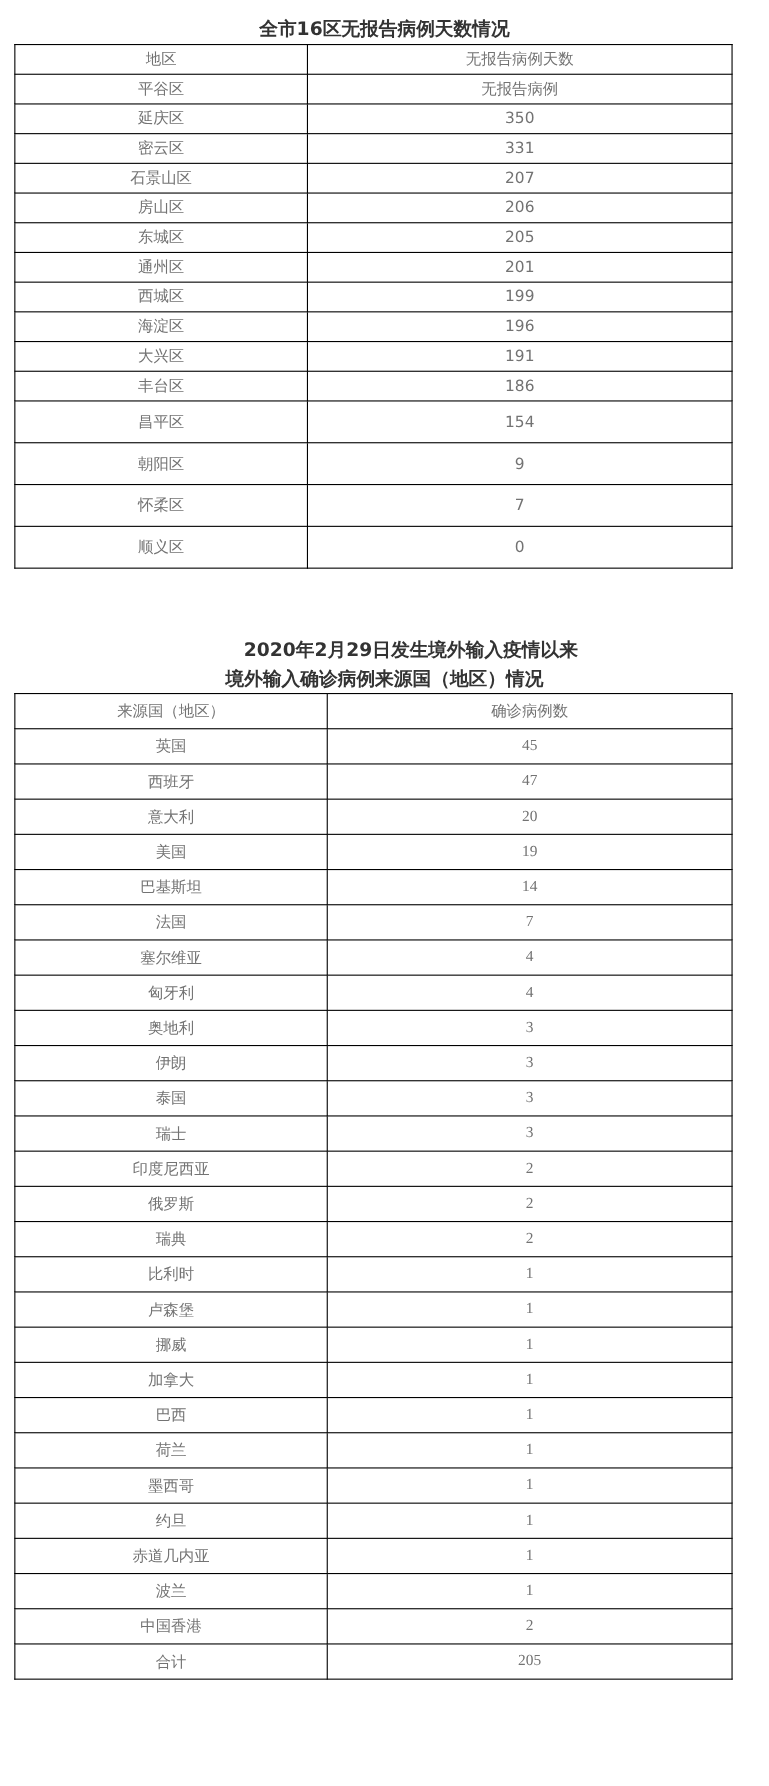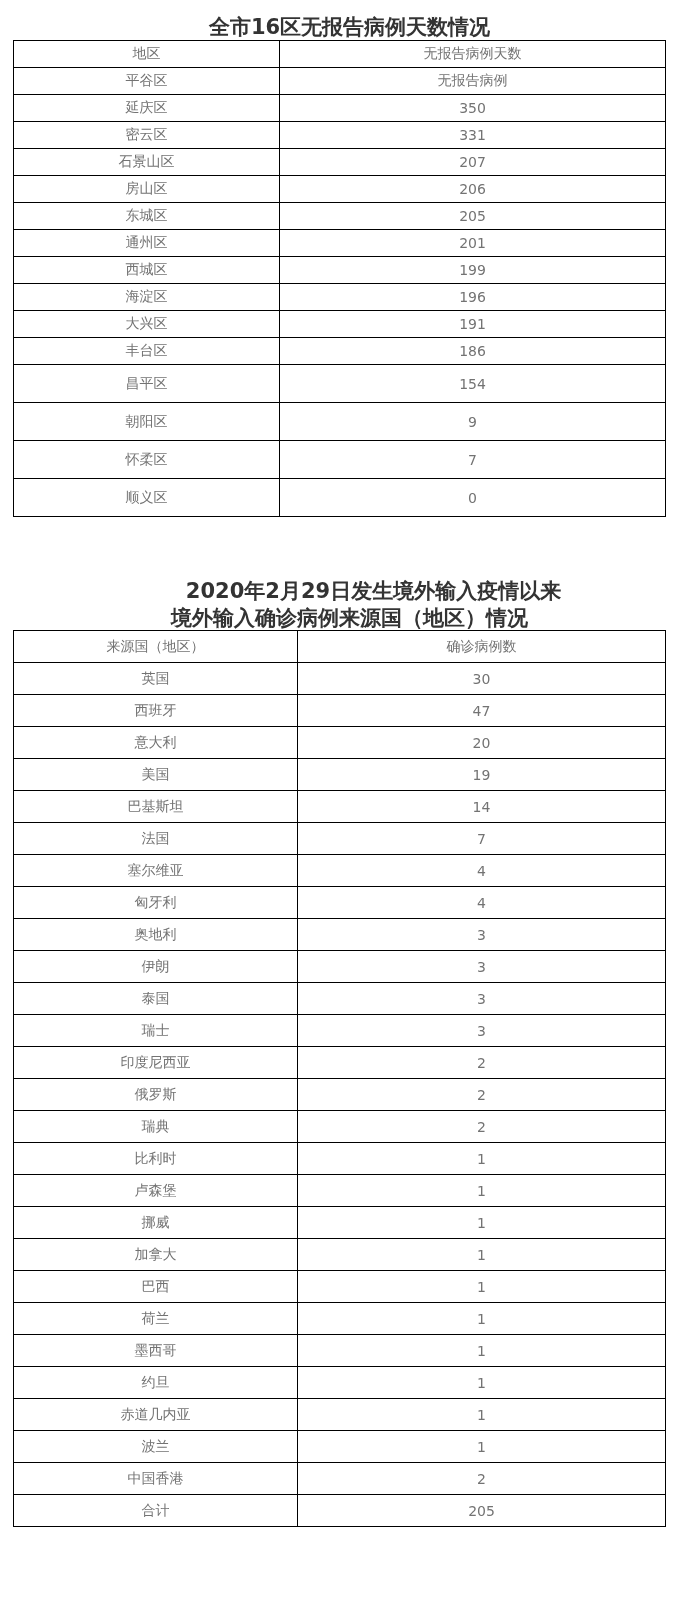--- a/index.html
+++ b/index.html
@@ -3,37 +3,37 @@
 <meta charset="utf-8">
 <style>
   html, body { margin: 0; padding: 0; background: #ffffff; }
   body {
     width: 699px; height: 1624px; position: relative; overflow: hidden;
     font-family: "DejaVu Sans", "Liberation Sans", sans-serif;
     color: #333333;
   }
   .title {
     position: absolute; left: 0; width: 699px; text-align: center;
-    font-weight: bold; font-size: 21px; color: #333333; line-height: 20px;
+    font-weight: bold; font-size: 17px; color: #333333; line-height: 20px;
   }
   table {
     position: absolute; border-collapse: collapse; table-layout: fixed;
     font-size: 14px; color: #737373;
   }
   td {
     border: 1px solid #000000; text-align: center; vertical-align: middle;
     padding: 0; white-space: nowrap;
   }
   #t1 { left: 13px; top: 40px; width: 653px; }
   #t1 td.c1 { width: 265px; }
   #t1 tr { height: 27px; }
   #t1 tr.tall { height: 38px; }
   #t2 { left: 13px; top: 630px; width: 653px; }
   #t2 td.c1 { width: 283px; }
-  #t2 tr { height: 32px; }
+  #t2 tr { height: 32px; font-family: Liberation Serif, serif; }
 </style>
 </head>
 <body>
 
 <div class="title" style="top:17px;">全市16区无报告病例天数情况</div>
 
 <table id="t1">
   <tbody id="t1-body">
     <tr>
       <td class="c1">地区</td>
@@ -106,21 +106,21 @@
 <div class="title" style="top:608px;">境外输入确诊病例来源国（地区）情况</div>
 
 <table id="t2">
   <tbody id="t2-body">
     <tr>
       <td class="c1">来源国（地区）</td>
       <td>确诊病例数</td>
     </tr>
   <tr>
         <td class="c1">英国</td>
-        <td>30</td>
+        <td>45</td>
       </tr>
       <tr>
         <td class="c1">西班牙</td>
         <td>47</td>
       </tr>
       <tr>
         <td class="c1">意大利</td>
         <td>20</td>
       </tr>
       <tr>

